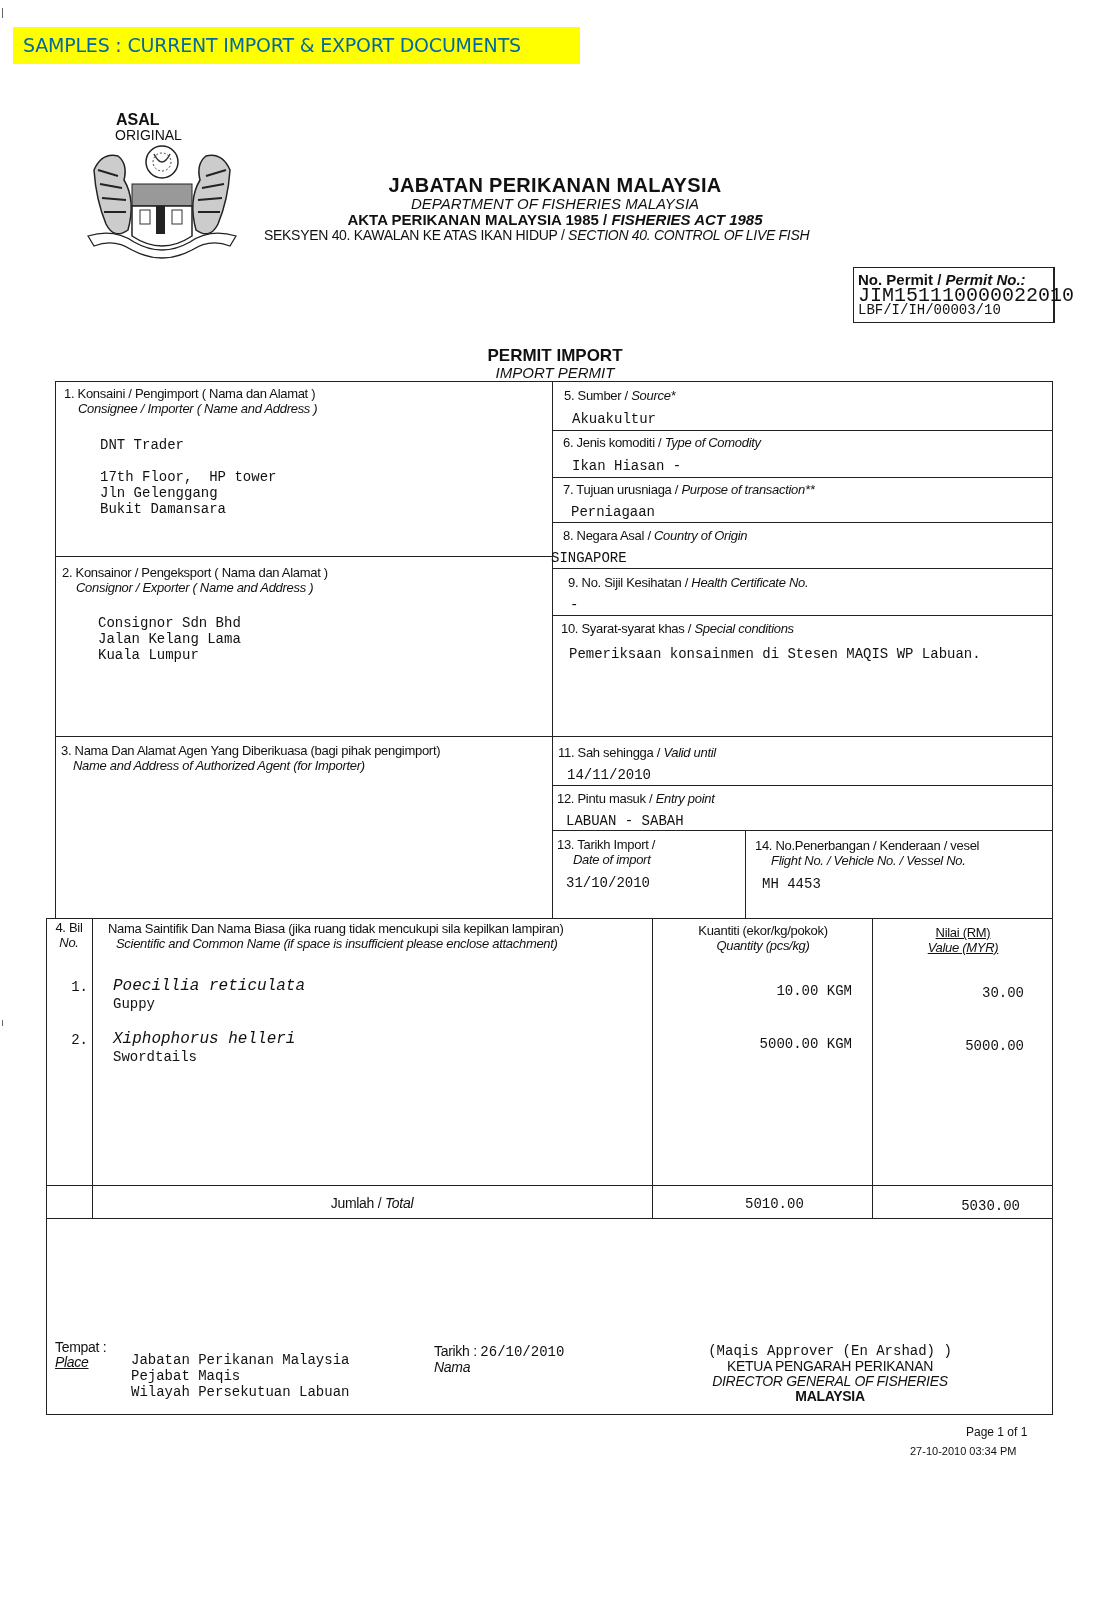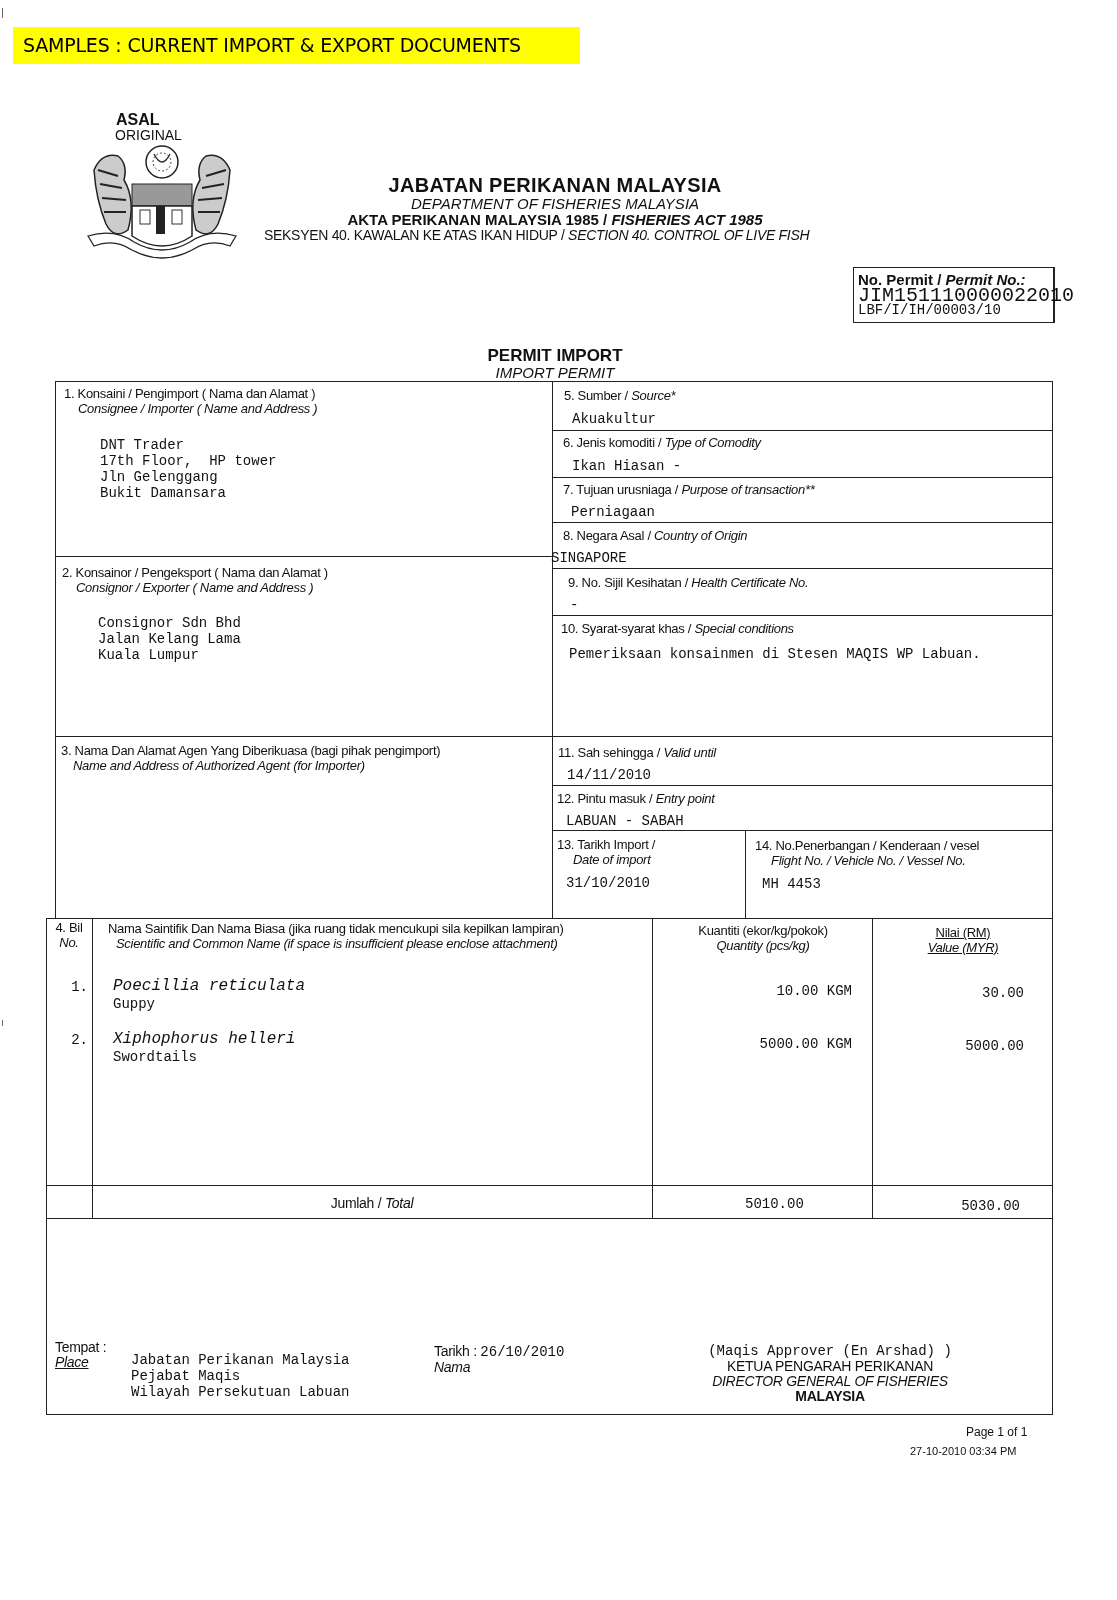--- a/index.html
+++ b/index.html
@@ -1,20 +1,20 @@
 <!DOCTYPE html>
 <html><head>
 <meta charset="utf-8">
 <style>
   html, body { margin:0; padding:0; background:#fff; }
   body { width:1117px; height:1600px; position:relative; overflow:hidden; color:#111;
          font-family:"Liberation Sans", sans-serif; }
   .abs { position:absolute; }
   .banner { left:13px; top:27px; width:567px; height:37px; background:#ffff00;
-            font-family:"DejaVu Sans", sans-serif; font-size:19px; line-height:37px; padding-left:10px; box-sizing:border-box; color:#000000; letter-spacing:-0.2px; }
+            font-family:"DejaVu Sans", sans-serif; font-size:19px; line-height:37px; padding-left:10px; box-sizing:border-box; color:#0369a1; letter-spacing:-0.2px; }
   .mono { font-family:"Liberation Mono", monospace; }
   .it { font-style:italic; }
   .b { font-weight:bold; }
   .lbl { font-size:13px; line-height:15px; letter-spacing:-0.3px; }
   .val { font-family:"Liberation Mono", monospace; font-size:14px; line-height:16px; }
   .hline { position:absolute; height:0; border-top:1.5px solid #222; }
   .vline { position:absolute; width:0; border-left:1.5px solid #222; }
   .center { text-align:center; }
   .right { text-align:right; }
   .tick { position:absolute; left:2px; width:1px; background:#666; }
@@ -80,21 +80,21 @@
 <div class="hline" style="left:552px;top:785px;width:500px;"></div>
 <div class="hline" style="left:552px;top:830px;width:500px;"></div>
 <div class="vline" style="left:745px;top:830px;height:88px;"></div>
 
 <div class="abs" style="left:64px;top:386px;">
   <div class="lbl">1. Konsaini / Pengimport ( Nama dan Alamat )</div>
   <div class="lbl it" style="padding-left:14px;">Consignee / Importer ( Name and Address )</div>
 </div>
 <div class="abs val" style="left:100px;top:437px;">
   <div>DNT Trader</div>
-  <div style="white-space:pre;">17th Floor,  HP tower</div>
+  <div style="white-space:pre;margin-top:16px;">17th Floor,  HP tower</div>
   <div>Jln Gelenggang</div>
   <div>Bukit Damansara</div>
 </div>
 
 <div class="abs" style="left:62px;top:565px;">
   <div class="lbl">2. Konsainor / Pengeksport ( Nama dan Alamat )</div>
   <div class="lbl it" style="padding-left:14px;">Consignor / Exporter ( Name and Address )</div>
 </div>
 <div class="abs val" style="left:98px;top:615px;">
   <div>Consignor Sdn Bhd</div>

